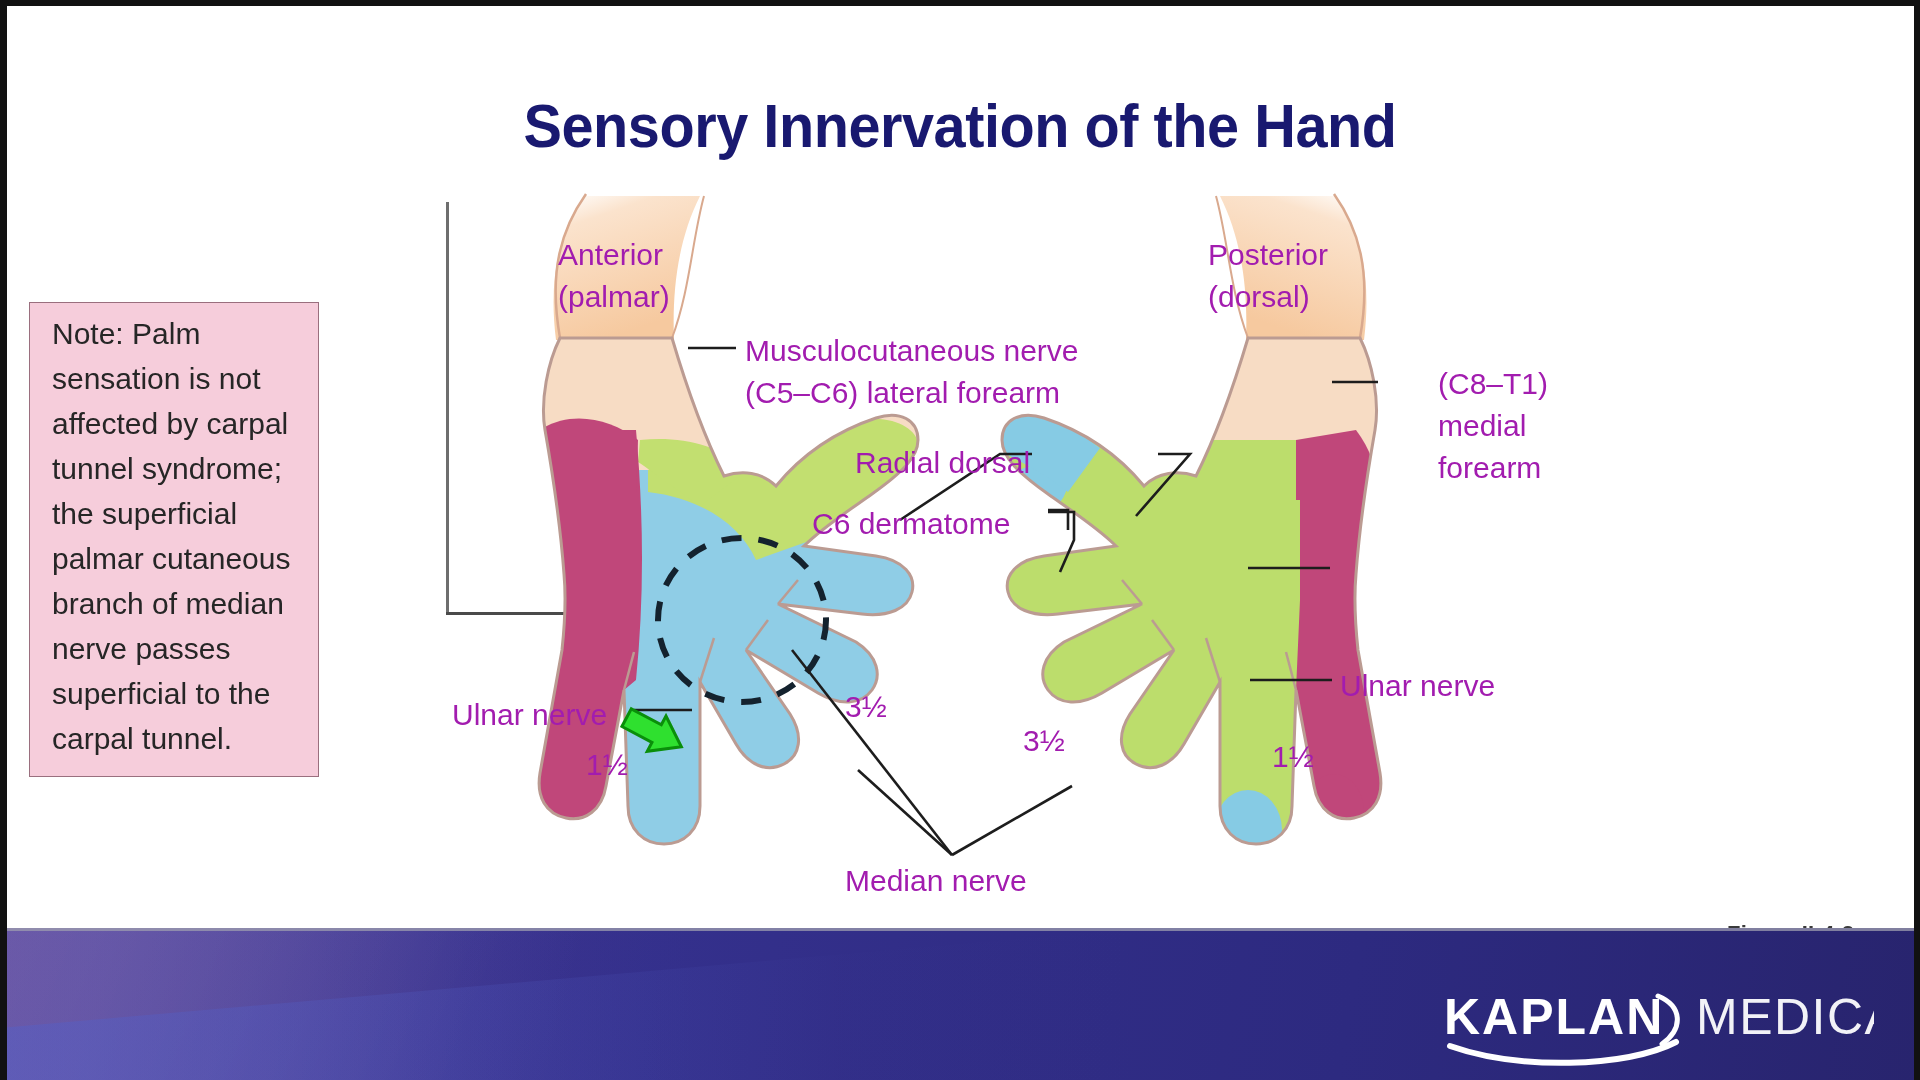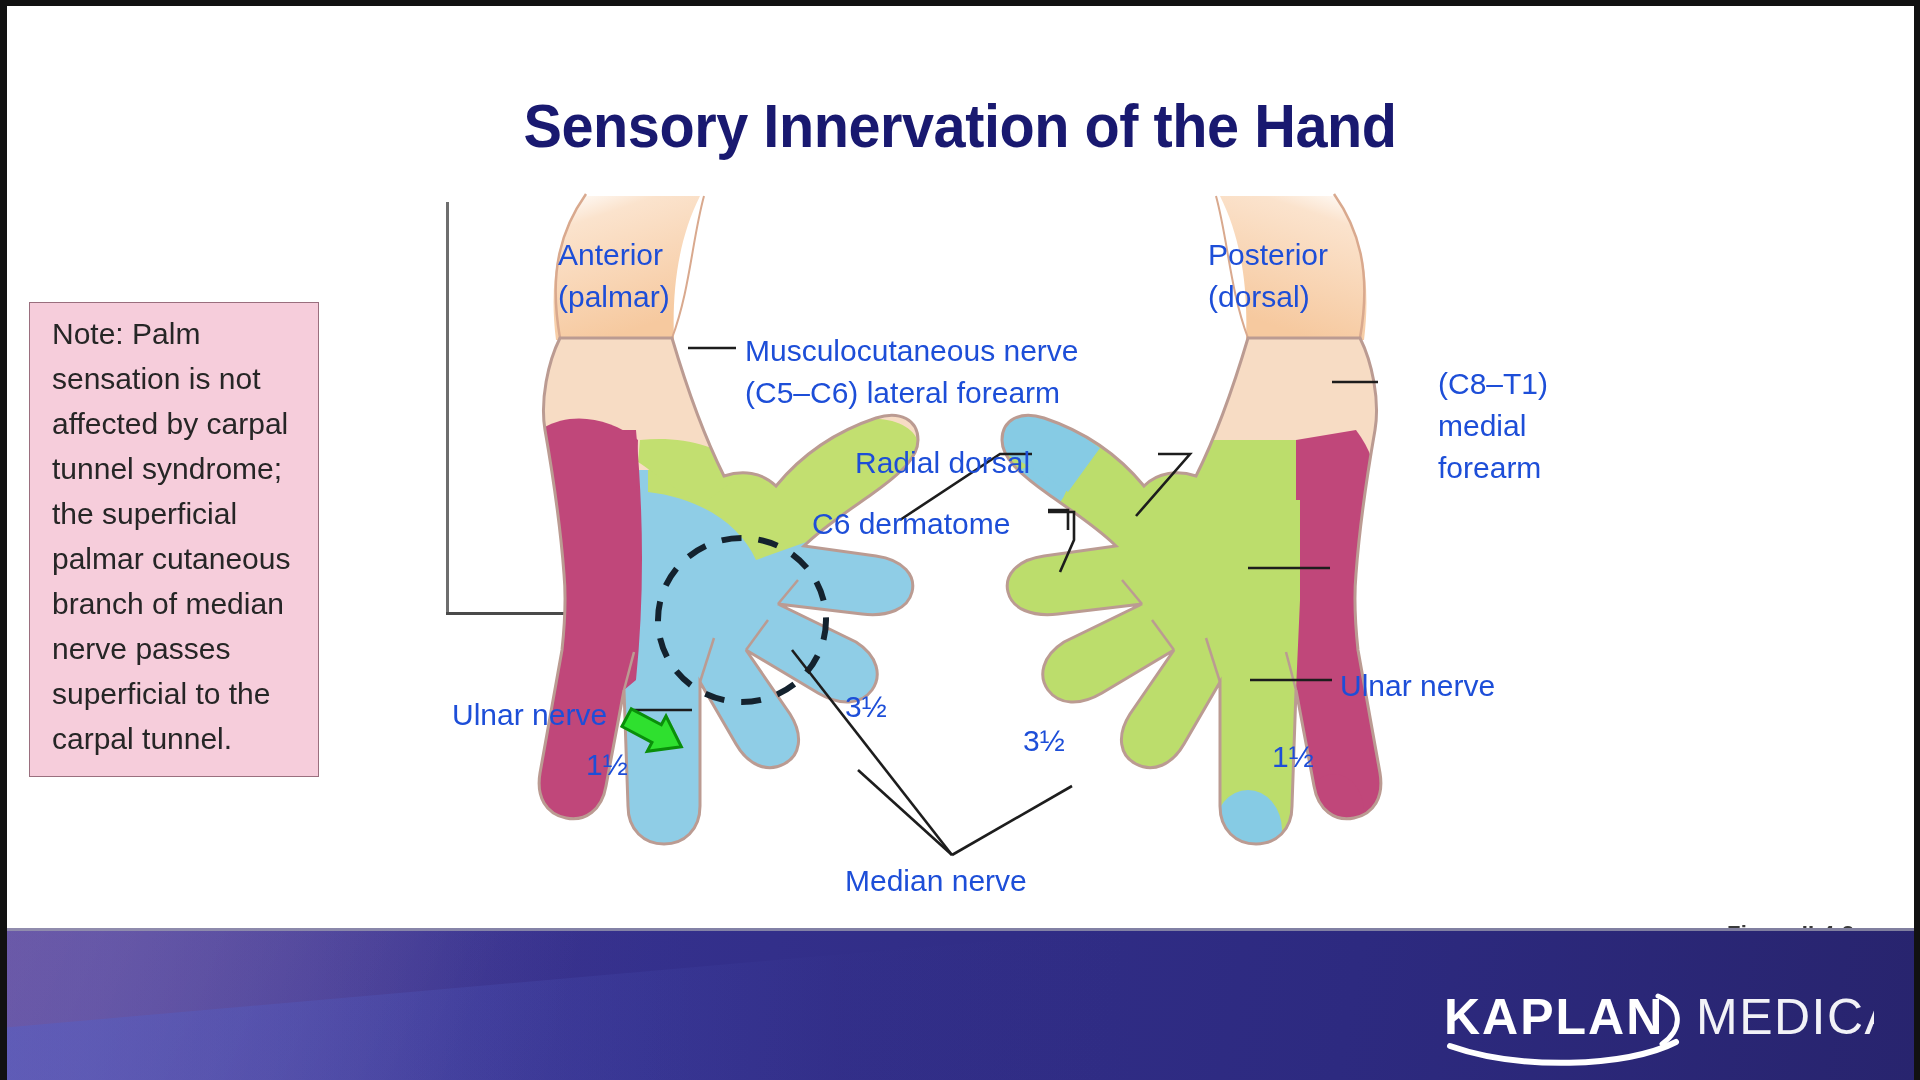--- a/index.html
+++ b/index.html
@@ -39,21 +39,21 @@
     font-size:30px;line-height:45px;color:#262626;
     font-family:"Liberation Sans","DejaVu Sans",sans-serif;
   }
 
   
   .bracket-v{position:absolute;left:446px;top:202px;width:3px;height:412px;background:#6e6e6e;}
   .bracket-h{position:absolute;left:446px;top:612px;width:350px;height:3px;background:#4a4a4a;}
 
   
   .lbl{
-    position:absolute;color:#1d4ed8;
+    position:absolute;color:#a21caf;
     font-size:30px;line-height:42px;
     font-family:"Liberation Sans","DejaVu Sans",sans-serif;
     white-space:pre;
   }
   .lbl-anterior{left:558px;top:234px;text-align:left;}
   .lbl-posterior{left:1208px;top:234px;text-align:left;}
   .lbl-musculo{left:745px;top:330px;}
   .lbl-radial{left:855px;top:442px;}
   .lbl-c6derm{left:812px;top:503px;text-align:right;}
   .lbl-c8t1{left:1438px;top:363px;}

